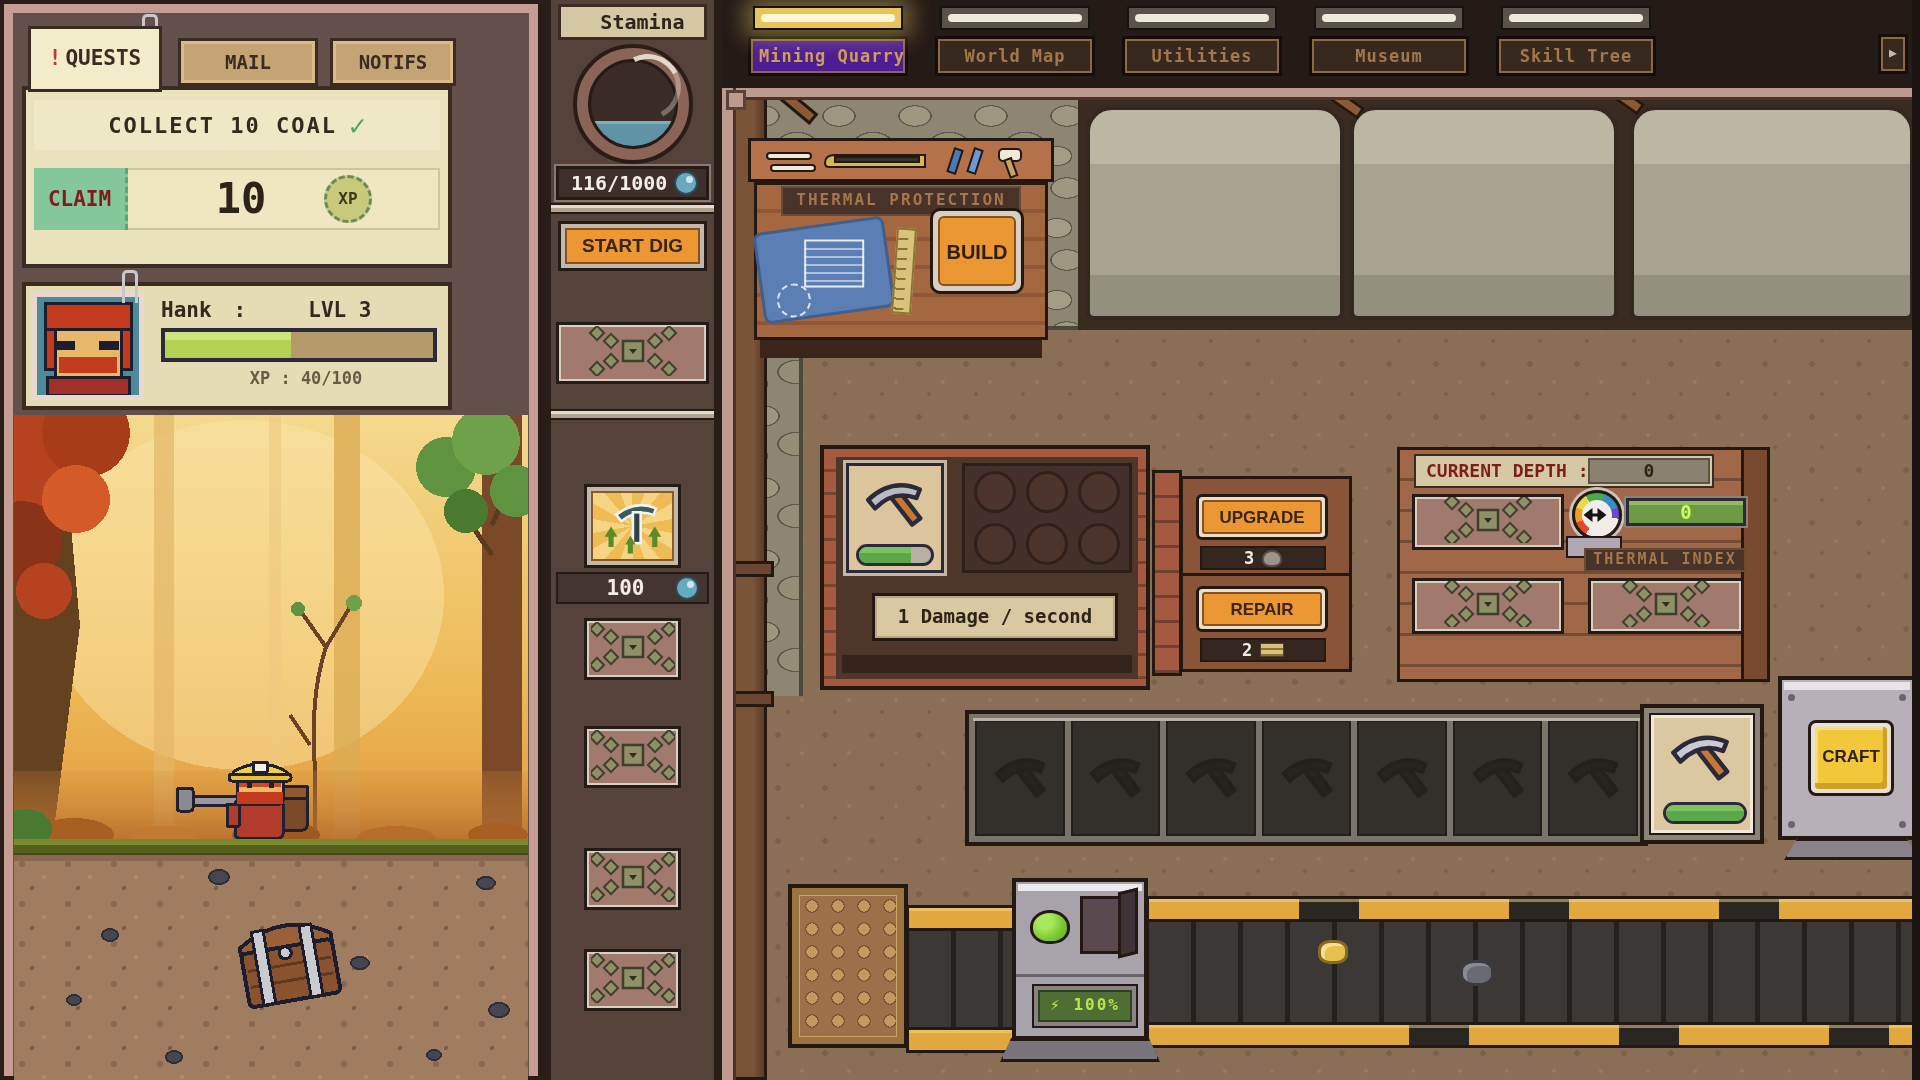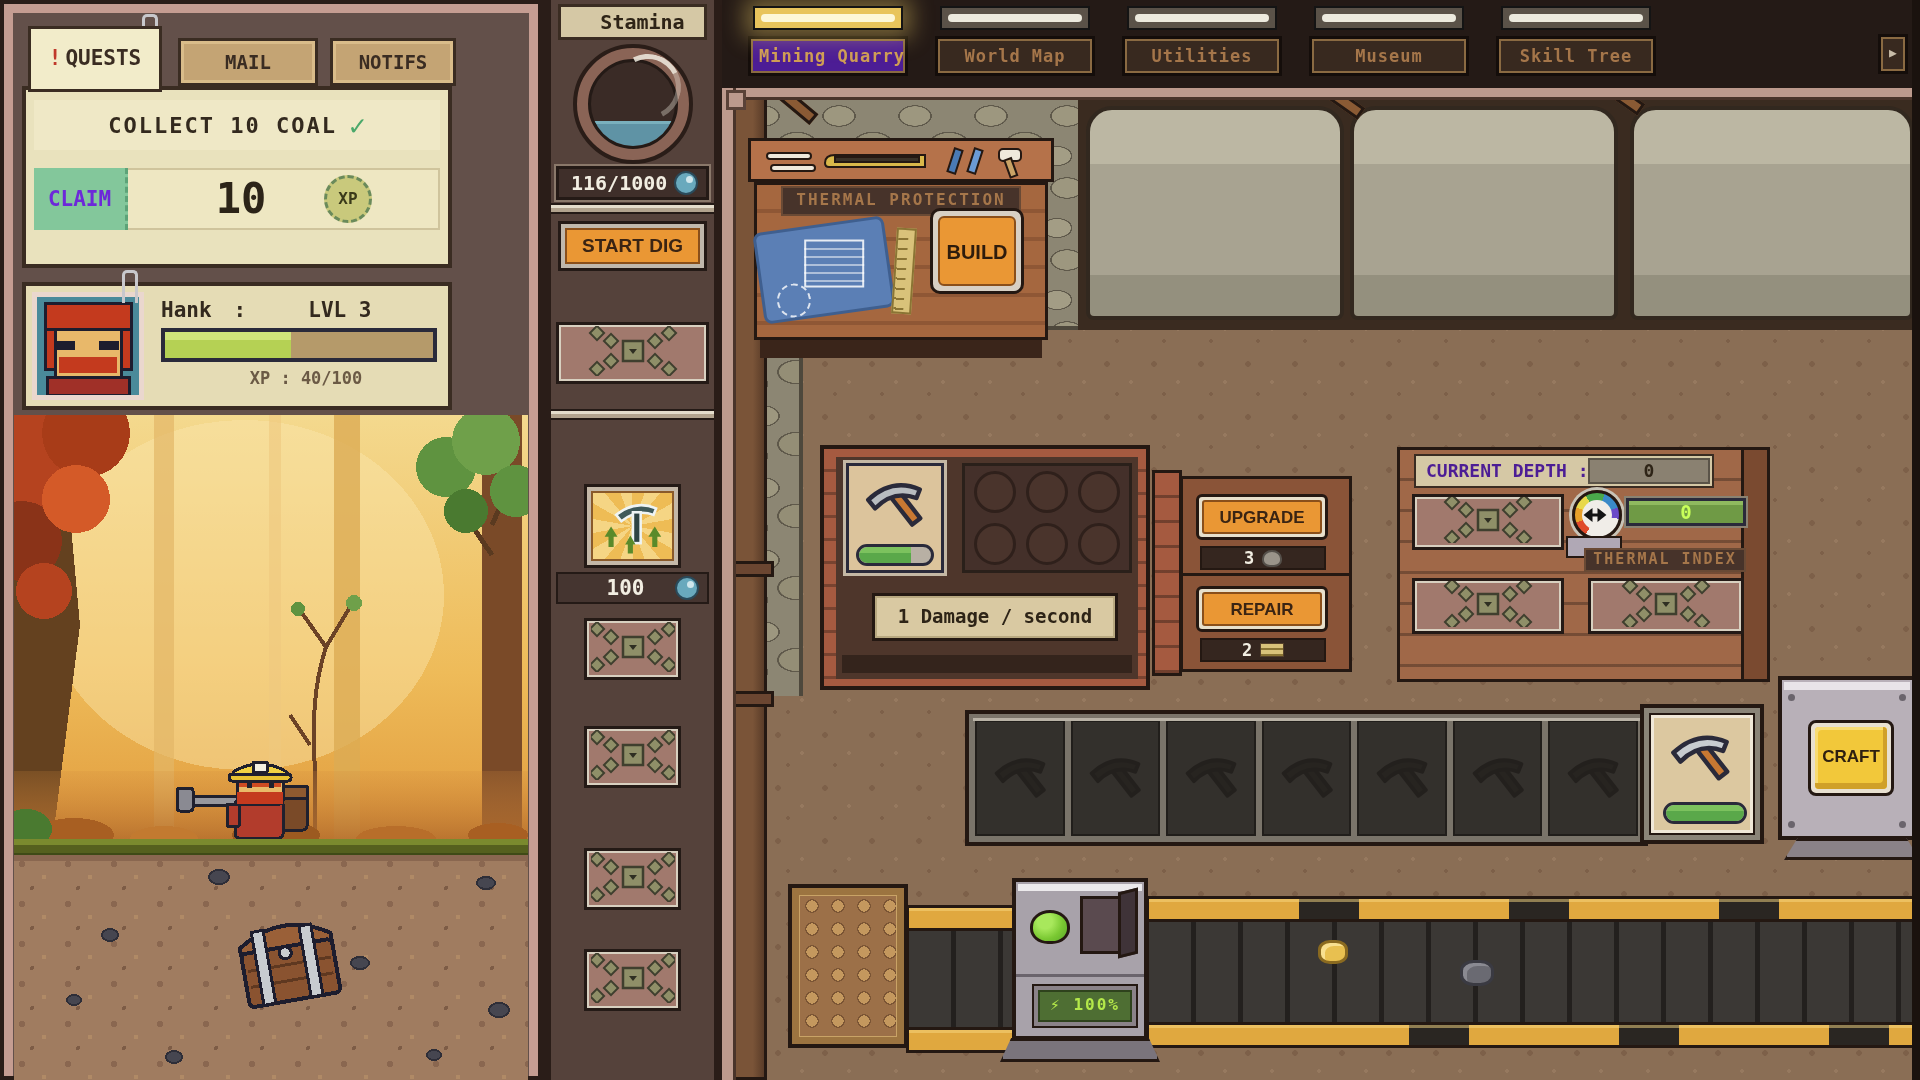--- a/index.html
+++ b/index.html
@@ -22,21 +22,21 @@
             box-shadow:inset 0 0 0 3px #d9bc8a;}
   #tab-notifs{left:306px;top:16px;width:126px;height:48px;background:#c4a474;font-size:19px;line-height:42px;
             box-shadow:inset 0 0 0 3px #d9bc8a;}
   #quest-body{left:22px;top:86px;width:430px;height:182px;z-index:2;}
   #quest-title-row{left:8px;top:10px;width:406px;height:50px;background:#efe8c6;
                    display:flex;align-items:center;justify-content:center;gap:12px;}
   #quest-title{font-size:22px;font-weight:bold;color:#33291e;letter-spacing:2px;}
   #quest-check{color:#4aa86a;font-size:28px;font-weight:bold;}
   #claim-row{left:8px;top:78px;width:406px;height:62px;background:#eee7c2;border:2px solid #cfc49c;box-sizing:border-box;}
   #claim-btn{left:-2px;top:-2px;width:94px;height:62px;background:#83c79b;border:none;
-             font-family:inherit;font-size:21px;font-weight:bold;color:#6d28d9;
+             font-family:inherit;font-size:21px;font-weight:bold;color:#7f1d1d;
              border-right:3px dashed #5da378;}
   #reward-amount{left:120px;top:0;width:170px;height:58px;line-height:58px;text-align:center;
                  font-size:42px;font-weight:bold;color:#2c2418;}
   #xp-badge{left:288px;top:5px;width:48px;height:48px;background:#c9c97c;border:3px dashed #6a8a5a;
             border-radius:50%;box-sizing:border-box;text-align:center;line-height:42px;
             font-size:16px;font-weight:bold;color:#3a3a1a;}
   
   #player-panel{left:22px;top:282px;width:430px;height:128px;background:#e5dcb5;border:4px solid #3a2c22;box-sizing:border-box;}
   #portrait{left:6px;top:6px;width:112px;height:108px;border:5px solid #ead7ce;box-sizing:border-box;background:#4a8a9a;overflow:hidden;}
   #player-name-row{left:135px;top:12px;width:280px;height:26px;font-size:21px;font-weight:bold;color:#33291e;}
@@ -165,21 +165,21 @@
             font-family:inherit;font-size:17px;font-weight:bold;color:#3a2413;text-align:center;line-height:32px;}
   .cost-strip{position:absolute;width:126px;height:24px;background:#35261f;border:2px solid #241812;box-sizing:border-box;
               display:flex;align-items:center;justify-content:center;gap:8px;color:#f2eee2;font-size:17px;font-weight:bold;}
   .stone-icon{width:16px;height:13px;background:#9a948a;border:2px solid #55504a;border-radius:50% 50% 40% 40%;}
   .planks-icon{width:22px;height:12px;background:repeating-linear-gradient(180deg,#d9c27a 0 4px,#8a7434 4px 6px);border:1px solid #55402a;}
   
   #depth-panel{left:675px;top:359px;width:373px;height:235px;background:#a06848;border:3px solid #241812;box-sizing:border-box;
         background-image:repeating-linear-gradient(180deg,transparent 0 28px,rgba(36,24,18,.35) 28px 31px);}
   #depth-trim{position:absolute;right:0;top:0;width:26px;height:229px;background:#7a4a30;border-left:3px solid #241812;box-sizing:border-box;}
   #depth-plaque{position:absolute;left:14px;top:4px;width:300px;height:34px;background:#d5c8a5;border:2px solid #3a2c22;box-sizing:border-box;}
-  #depth-label{position:absolute;left:10px;top:4px;font-size:18px;font-weight:bold;color:#4c1d95;}
+  #depth-label{position:absolute;left:10px;top:4px;font-size:18px;font-weight:bold;color:#7f1d1d;}
   #depth-field{position:absolute;left:172px;top:2px;width:122px;height:26px;background:#8a8171;border:2px solid #5a5348;
                box-sizing:border-box;text-align:center;font-size:18px;font-weight:bold;color:#2e2417;line-height:22px;}
   .dslot{position:absolute;width:152px;height:56px;}
   #gauge{position:absolute;left:172px;top:40px;width:50px;height:50px;border-radius:50%;border:3px solid #241812;box-sizing:border-box;
          background:conic-gradient(from 210deg,#e04a2a 0 40deg,#e8a02a 40deg 80deg,#e8d84a 80deg 120deg,#4aa84a 120deg 170deg,#3a8ac8 170deg 220deg,#6a4ac8 220deg 250deg,#f0ede8 250deg 360deg);
          box-shadow:0 0 0 3px #c8c4b8;}
   #gauge .face{position:absolute;left:7px;top:7px;width:30px;height:30px;border-radius:50%;background:#f0ede8;}
   #gauge-base{position:absolute;left:166px;top:86px;width:56px;height:22px;background:#b0a8b5;border:2px solid #241812;box-sizing:border-box;}
   #thermal-bar{position:absolute;left:226px;top:48px;width:120px;height:28px;border:3px solid #2a2a3a;background:#6f9a45;
                box-sizing:border-box;box-shadow:0 0 0 2px #8a8272;text-align:center;}

